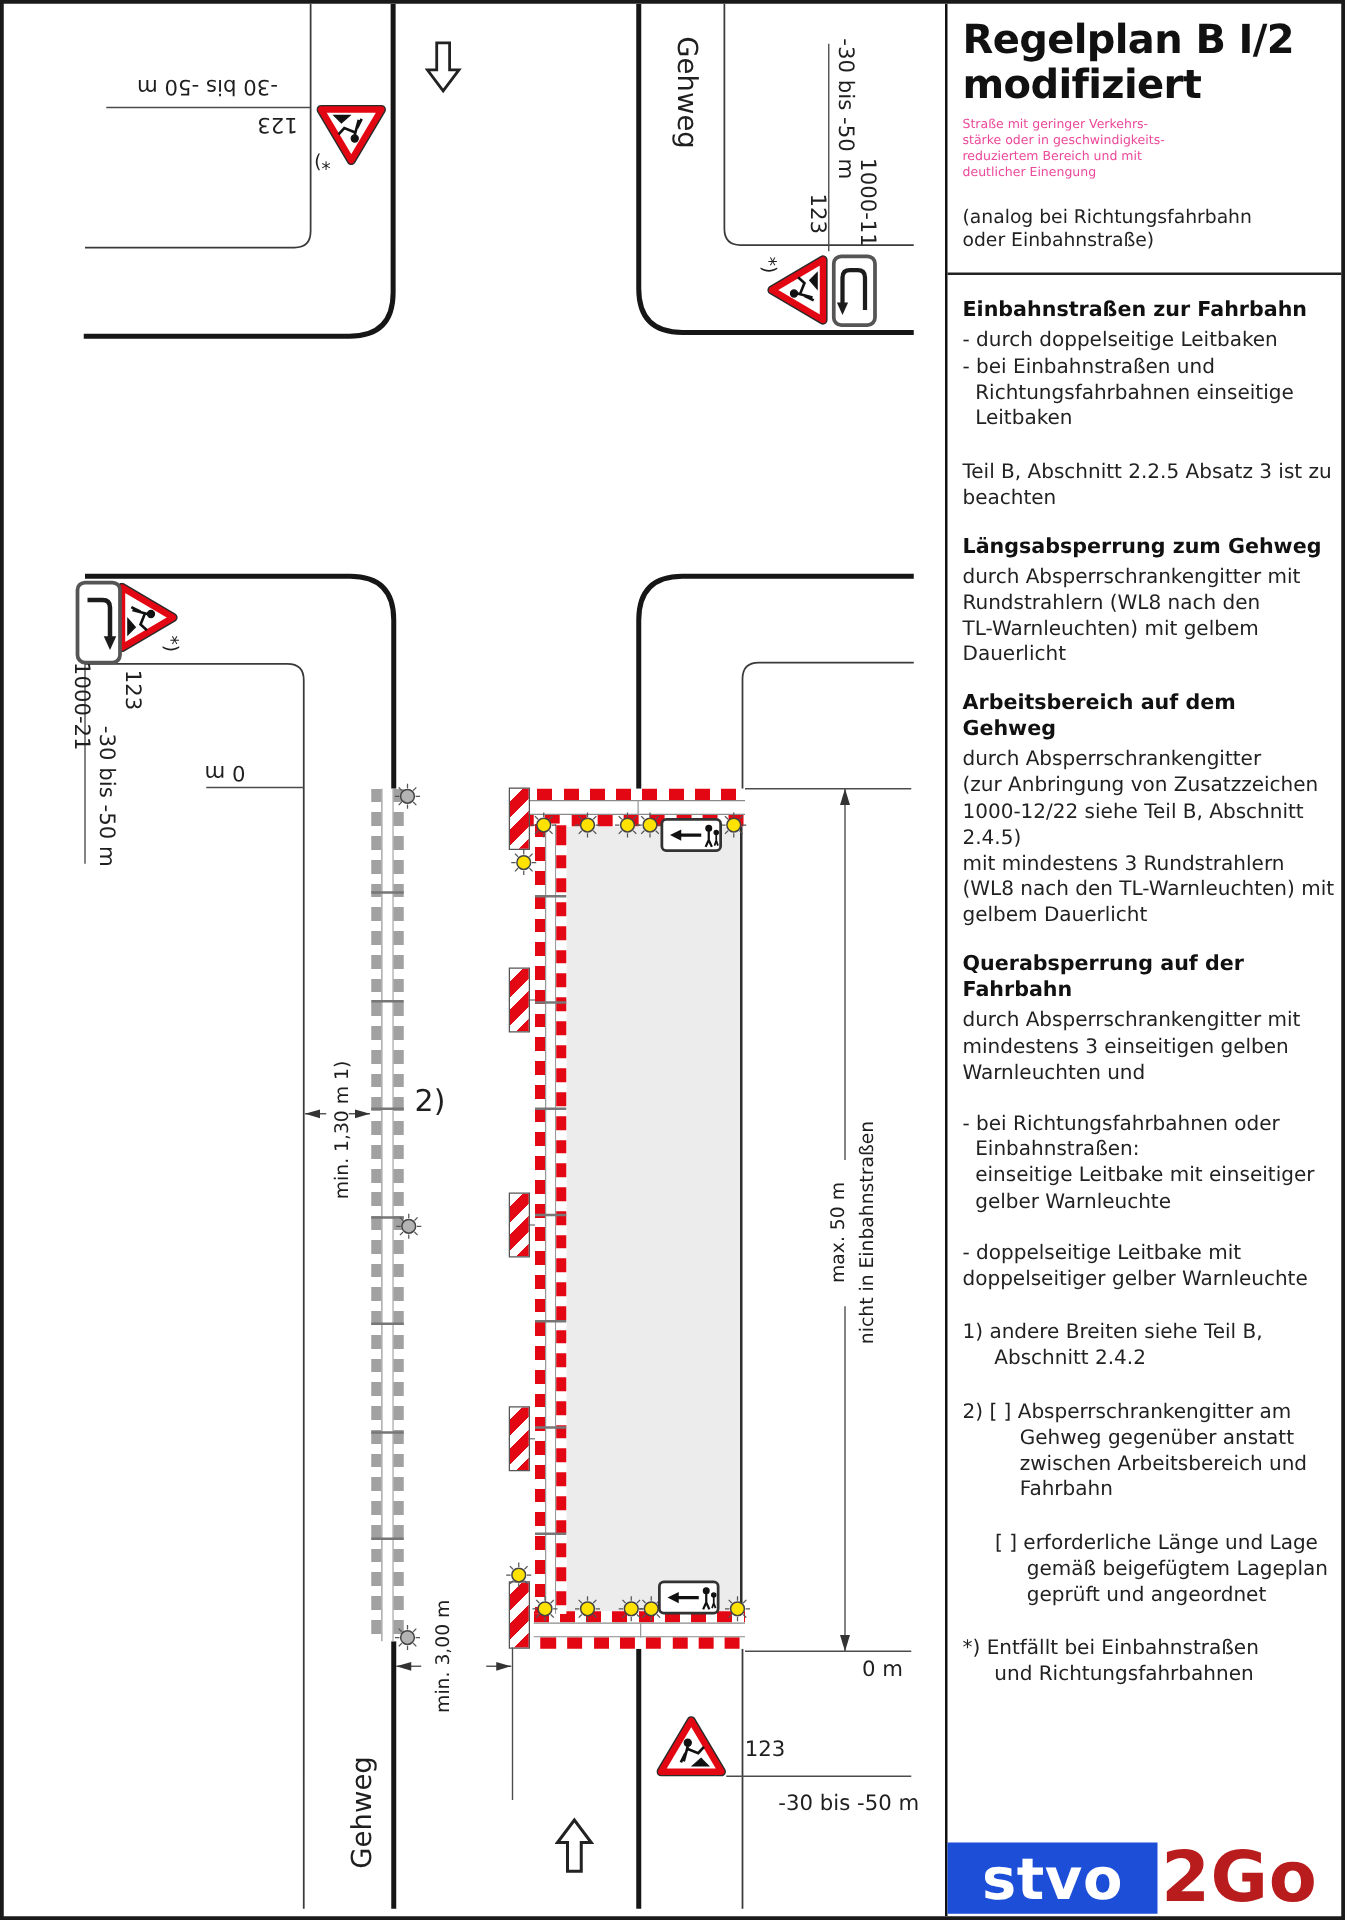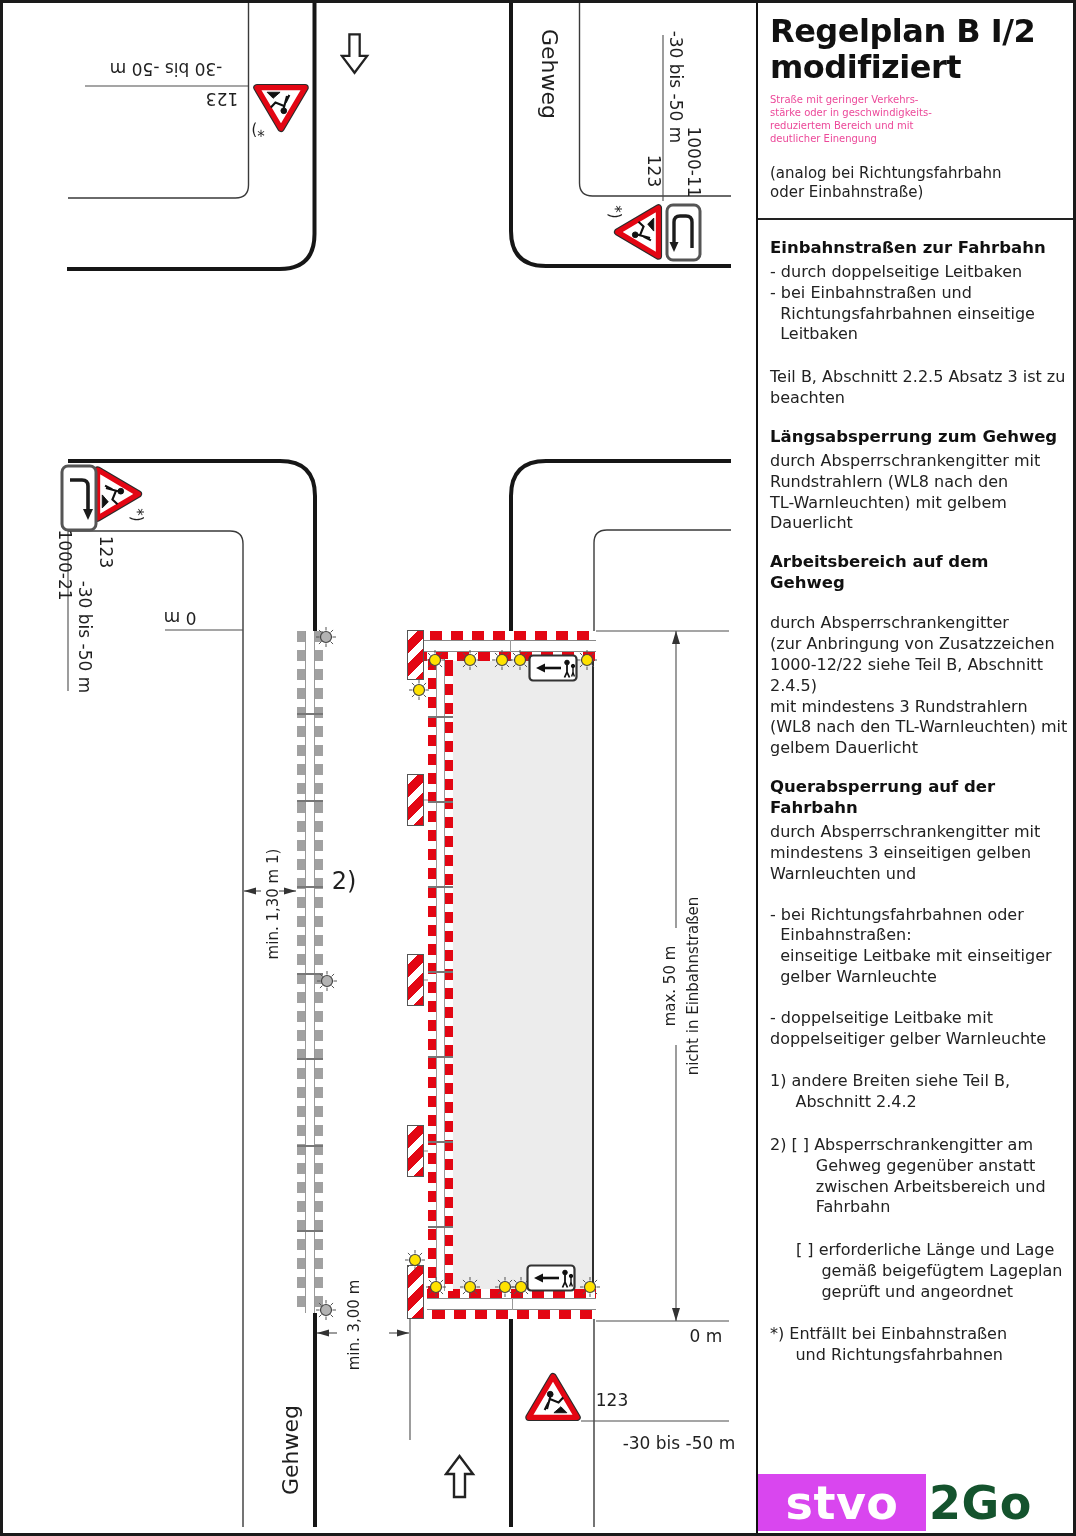--- a/index.html
+++ b/index.html
@@ -53,22 +53,22 @@
   .analog   { margin-top:19px; font-size:15px; line-height:1.3; color:#222; white-space:pre-wrap; }
   .divider  { margin:15px -8px 0 -12px; border-top:2px solid #222; }
   .sec-h { margin-top:17px; font-size:16.5px; font-weight:bold; line-height:1.28;
            color:#111; white-space:pre-wrap; }
   .para  { margin-top:13px; font-size:16px; line-height:1.3; color:#222; white-space:pre-wrap; }
   .note  { margin-top:22px; font-size:16px; line-height:1.3; color:#222; white-space:pre-wrap; }
   .note-indent { margin-left:26px; }
   .logo { position:absolute; left:0; bottom:2px; height:57px; display:flex; z-index:8; }
   .logo-stvo { width:168px; display:flex; align-items:center; justify-content:center;
                color:#fff; font-weight:bold; font-size:46px; letter-spacing:0.5px; }
-  .logo-2go  { display:flex; align-items:center; color:#14532d; font-weight:bold;
-               font-size:46px; padding-left:3px; letter-spacing:0.5px; }
+  .logo-2go  { display:flex; align-items:center; color:#b91c1c; font-weight:bold;
+               font-size:56px; padding-left:3px; letter-spacing:0.5px; }
 </style>
 </head>
 <body>
 
 <div id="page">
 
   <div id="diagram">
 
     <svg id="roads" width="753" height="1530" viewBox="0 0 753 1530">
       <g fill="none" stroke="#161616" stroke-width="4">
@@ -453,21 +453,21 @@
     <div class="para" style="margin-top:22px">Teil B, Abschnitt 2.2.5 Absatz 3 ist zu
 beachten</div>
 
     <div class="sec-h">Längsabsperrung zum Gehweg</div>
     <div class="para" style="margin-top:4px">durch Absperrschrankengitter mit
 Rundstrahlern (WL8 nach den
 TL-Warnleuchten) mit gelbem Dauerlicht</div>
 
     <div class="sec-h">Arbeitsbereich auf dem
 Gehweg</div>
-    <div class="para" style="margin-top:20px">durch Absperrschrankengitter
+    <div class="para" style="margin-top:4px">durch Absperrschrankengitter
 (zur Anbringung von Zusatzzeichen
 1000-12/22 siehe Teil B, Abschnitt 2.4.5)
 mit mindestens 3 Rundstrahlern
 (WL8 nach den TL-Warnleuchten) mit
 gelbem Dauerlicht</div>
 
     <div class="sec-h">Querabsperrung auf der
 Fahrbahn</div>
     <div class="para" style="margin-top:4px">durch Absperrschrankengitter mit
 mindestens 3 einseitigen gelben
@@ -485,17 +485,17 @@
          Gehweg gegenüber anstatt
          zwischen Arbeitsbereich und
          Fahrbahn</div>
     <div class="note note-indent">[ ] erforderliche Länge und Lage
      gemäß beigefügtem Lageplan
      geprüft und angeordnet</div>
     <div class="note">*) Entfällt bei Einbahnstraßen
      und Richtungsfahrbahnen</div>
 
     <div class="logo">
-      <div class="logo-stvo" id="logo-stvo" style="background: #d946ef;">stvo</div>
+      <div class="logo-stvo" id="logo-stvo" style="background: #1d4ed8;">stvo</div>
       <div class="logo-2go">2Go</div>
     </div>
   </div>
 </div>
 
 </body></html>

